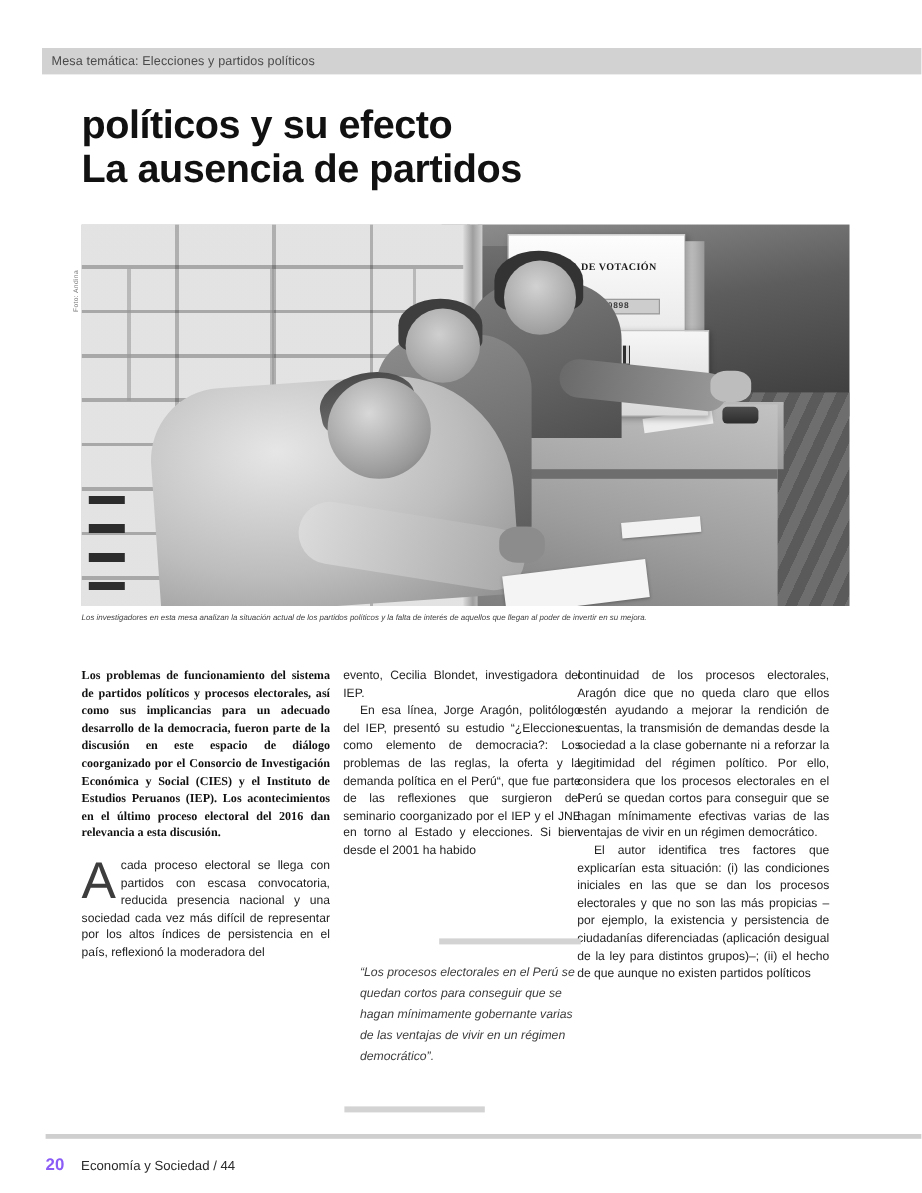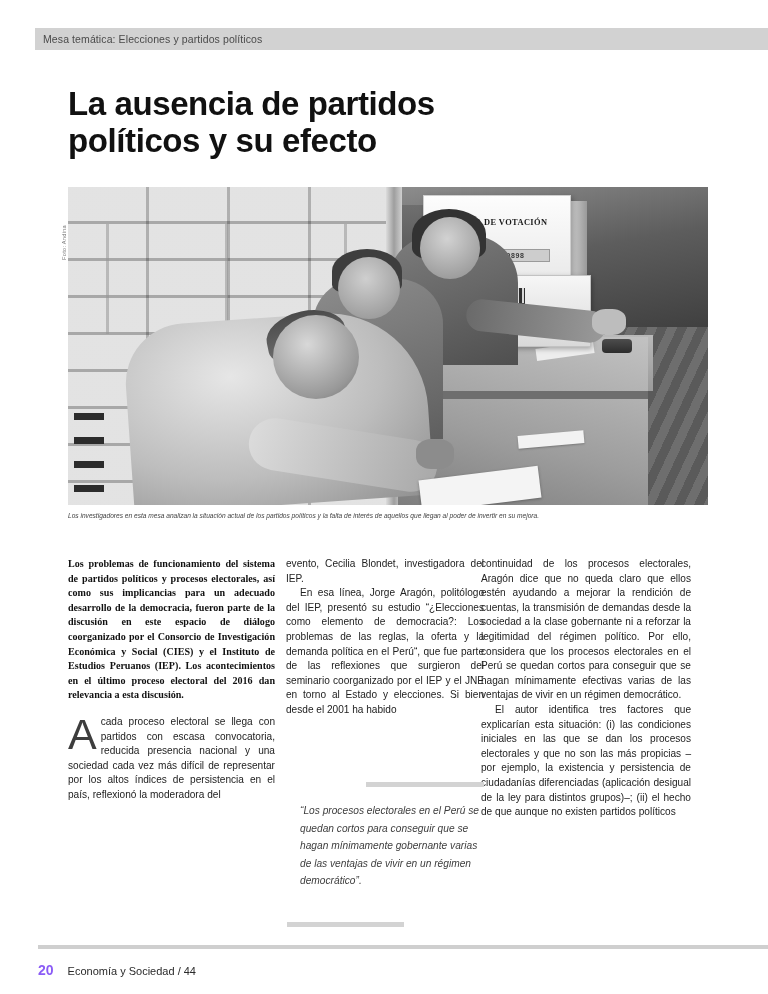--- a/index.html
+++ b/index.html
@@ -10,21 +10,21 @@
     background: #ffffff;
     font-family: "Liberation Sans", sans-serif;
     position: relative;
     overflow: hidden;
   }
 
   
   .topic-banner {
     position: absolute;
     left: 35px;
-    top: 28px;
+    top: 40px;
     width: 733px;
     height: 22px;
     background: #d2d2d2;
     display: flex;
     align-items: center;
   }
   .topic-banner-label {
     font-size: 10.5px;
     color: #4a4a4a;
     padding-left: 8px;
@@ -280,22 +280,22 @@
   .footer-title { font-size: 11px; color: #2a2a2a; }
 </style>
 </head>
 <body>
 
 <div class="topic-banner">
   <span class="topic-banner-label">Mesa temática: Elecciones y partidos políticos</span>
 </div>
 
 <h1 class="headline">
+  <span class="ln">políticos y su efecto</span>
   <span class="ln">La ausencia de partidos</span>
-  <span class="ln">políticos y su efecto</span>
 </h1>
 
 <div class="photo-credit">
   <span class="photo-credit-inner">Foto: Andina</span>
 </div>
 
 <div class="photo-wrap">
   <div class="photo">
     <div class="bg-room"></div>
     <div class="bg-shelf"></div>

